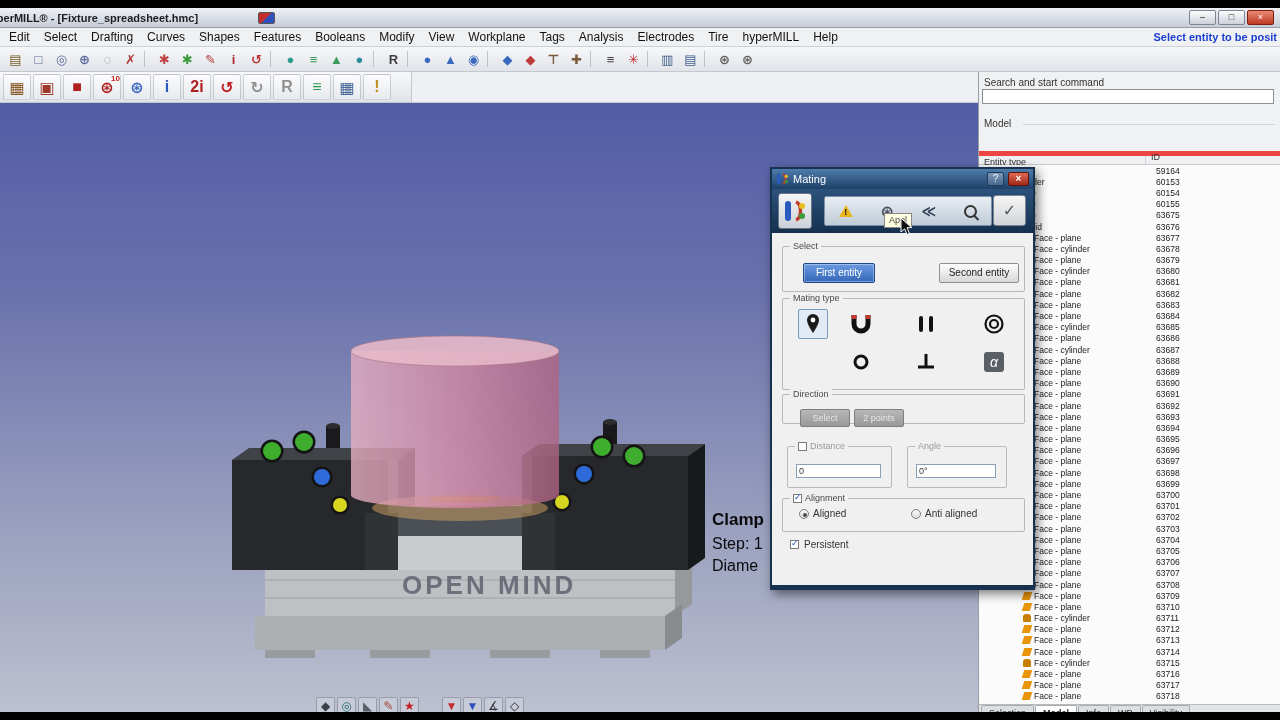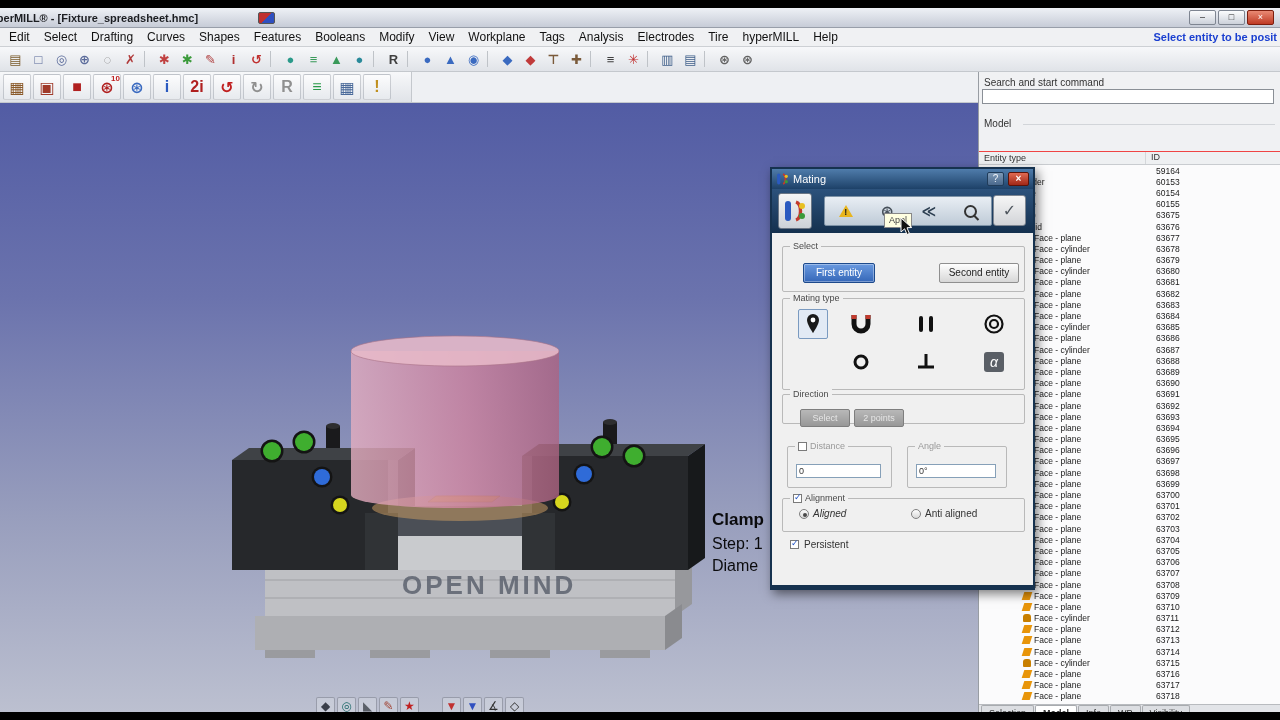--- a/index.html
+++ b/index.html
@@ -43,21 +43,21 @@
   .anno.l3{left:712px;top:454px;font-size:16px;}
   .vbots{position:absolute;left:316px;top:594px;display:flex;gap:2px;}
   .vbi{width:19px;height:18px;font-size:12px;display:flex;align-items:center;justify-content:center;background:rgba(235,238,242,.28);border:1px solid rgba(35,40,55,.28);border-radius:2px;}
 
   
   .sidepanel{position:absolute;left:978px;top:72px;width:302px;height:640px;background:#f0f1f3;border-left:1px solid #989da3;z-index:5;}
   .sp-label{position:absolute;left:5px;top:5px;font-size:10px;color:#333;}
   .sp-search{position:absolute;left:3px;top:17px;width:292px;height:15px;border:1px solid #8a8f96;background:#fff;font-size:10px;padding:0 3px;}
   .sp-model{position:absolute;left:5px;top:46px;font-size:10px;color:#333;}
   .sp-rule{position:absolute;left:44px;top:52px;width:252px;border-top:1px solid #d2d5d9;}
-  .tree-head{position:absolute;left:0;top:79px;width:100%;height:14px;background:#eef0f2;border-top:1px solid #ef4444;border-bottom:1px solid #c9ccd0;font-size:9px;color:#333;display:flex;align-items:flex-end;}
+  .tree-head{position:absolute;left:0;top:79px;width:100%;height:14px;background:#eef0f2;border-top:5px solid #ef4444;border-bottom:1px solid #c9ccd0;font-size:9px;color:#333;display:flex;align-items:flex-end;}
   .tree-head .col1{padding-left:5px;width:167px;border-right:1px solid #d4d7da;height:100%;line-height:13px;}
   .tree-head .col2{padding-left:5px;line-height:13px;}
   .tree{position:absolute;left:0;top:93px;width:100%;height:539px;background:#fbfbfc;overflow:hidden;}
   .trow{position:relative;display:flex;align-items:center;height:11.2px;font-size:8.5px;color:#1a1a1a;white-space:nowrap;}
   .ticon{width:8px;height:8px;margin-right:3px;flex:none;display:inline-block;}
   .ic-plane{background:#e8950a;transform:skewX(-18deg);}
   .ic-cyl{background:#c87f00;border-radius:3px 3px 1px 1px;}
   .ic-solid{background:#d8a018;border:1px solid #9a7210;}
   .ic-base{background:#7a92b4;border:1px solid #54688a;}
   .tid{position:absolute;left:177px;}
@@ -98,21 +98,21 @@
   #btn-dir-points{left:71px;width:50px;}
   #gb-distance{left:15px;top:213px;width:105px;height:42px;}
   #gb-angle{left:135px;top:213px;width:100px;height:42px;}
   .gb>label.dim{color:#999;}
   .din{position:absolute;left:8px;top:17px;width:85px;height:14px;border:1px solid #86a0b8;font-size:9px;padding:0 2px;background:#fff;color:#333;}
   #gb-angle .din{width:80px;}
   #gb-alignment{left:10px;top:265px;width:243px;height:34px;}
   .radio-row{position:absolute;left:0;top:9px;width:100%;font-size:10px;color:#333;}
   .radio{width:10px;height:10px;border:1px solid #808080;border-radius:50%;background:linear-gradient(#fdfdfd,#d8d8d8);display:inline-block;position:relative;vertical-align:-2px;margin-right:4px;}
   .radio.on::after{content:"";position:absolute;left:2.5px;top:2.5px;width:4px;height:4px;border-radius:50%;background:#4a4a4a;}
-  .ralign{position:absolute;left:16px;font-style:italic;}
+  .ralign{position:absolute;left:16px;}
   .ranti{position:absolute;left:128px;}
   .cb{width:9px;height:9px;background:#fff;border:1px solid #7a7a7a;display:inline-block;position:relative;flex:none;}
   .cb.on::after{content:"✓";position:absolute;left:0;top:-3px;font-size:9px;font-weight:bold;color:#2456c8;}
   .persist{position:absolute;left:18px;top:306px;display:flex;gap:5px;align-items:center;font-size:10px;color:#333;}
 </style>
 </head>
 <body>
 
 <div id="screen">
 

